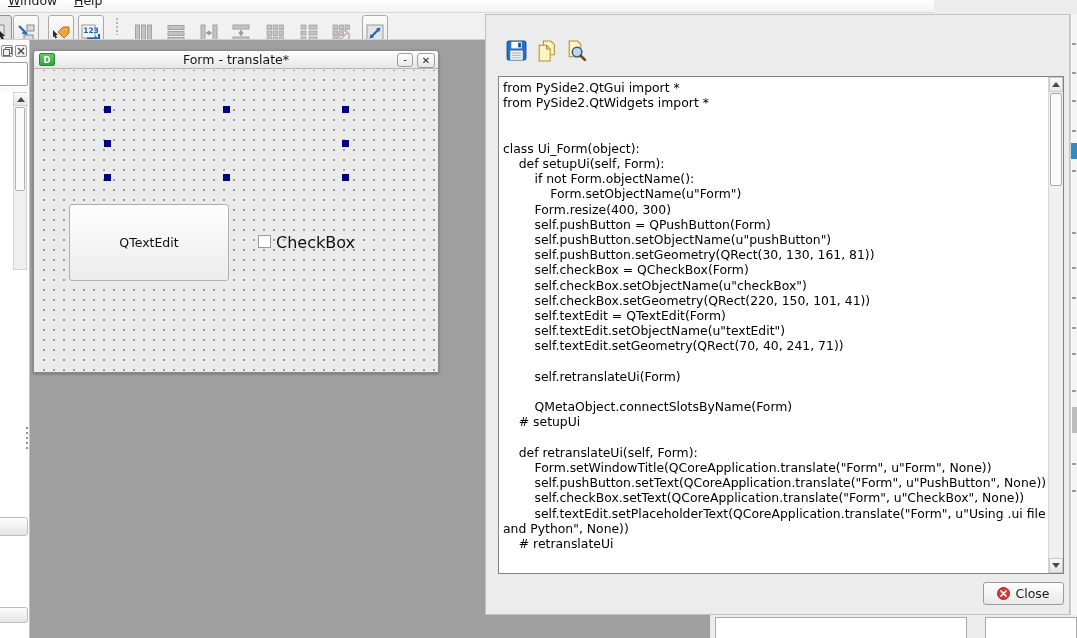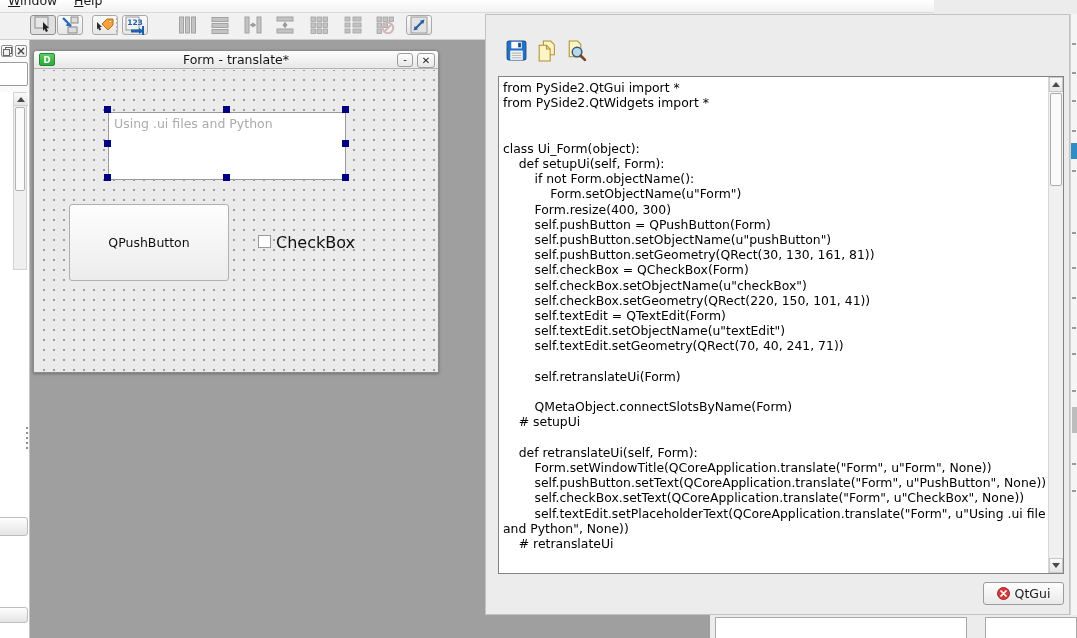--- a/index.html
+++ b/index.html
@@ -14,21 +14,21 @@
 
   
   .menubar { left:0; top:0; width:934px; height:13px;
     background:linear-gradient(#ffffff,#f2f2f2); border-bottom:1px solid #dadada; overflow:hidden; }
   .menu-item { position:absolute; top:-7px; font-size:12.5px; color:#1a1a1a; white-space:nowrap; }
   .menu-item .mn { text-decoration:underline; }
 
   
   .main-toolbar { left:0; top:13px; width:485px; height:27px; background:#f1f1f1;
     border-bottom:1px solid #cfcfcf; overflow:hidden; }
-  .tbtn { position:absolute; top:2px; width:26px; height:20px; display:flex; align-items:center; justify-content:center; border-radius:3px;margin-left:44px; }
+  .tbtn { position:absolute; top:2px; width:26px; height:36px; display:flex; align-items:center; justify-content:center; border-radius:3px; }
   .tbtn.framed { border:1px solid #aaa; background:linear-gradient(#fbfbfb,#e6e6e6); }
   .tbtn.pressed { border:1px solid #8f8f8f; background:#e0e0e0; }
   .tsep { position:absolute; top:5px; width:2px; height:17px;
     background-image:repeating-linear-gradient(#b5b5b5 0 2px, transparent 2px 4px); }
 
   
   .mdi { left:30px; top:40px; width:680px; height:598px; background:var(--mdi-background,#9f9f9f); }
 
   .left-panel { left:0; top:40px; width:30px; height:598px; background:#fafafa; border-right:1px solid #c3c3c3; }
   .dockbtn { position:absolute; width:12px; height:12px; border:1px solid #8f8f8f; border-radius:2px;
@@ -258,32 +258,29 @@
   </div>
 
   <div class="abs form-window">
     <div class="fw-titlebar">
       <div class="fw-icon">D</div>
       <div class="fw-title">Form - translate*</div>
       <div class="fw-btn" style="left:363px; width:16px; line-height:11px">-</div>
       <div class="fw-btn" style="left:383px; width:18px; height:15px; font-weight:bold; line-height:14px">✕</div>
     </div>
     <div class="fw-content">
-      <div class="d-textedit">
-        <div class="d-placeholder">Using .ui files and Python</div>
-      </div>
       <div class="handle" style="left:69px; top:36px"></div>
       <div class="handle" style="left:188px; top:36px"></div>
       <div class="handle" style="left:307px; top:36px"></div>
       <div class="handle" style="left:69px; top:70px"></div>
       <div class="handle" style="left:307px; top:70px"></div>
       <div class="handle" style="left:69px; top:104px"></div>
       <div class="handle" style="left:188px; top:104px"></div>
       <div class="handle" style="left:307px; top:104px"></div>
-      <div class="d-push">QPushButton</div>
+      <div class="d-push">QTextEdit</div>
       <div class="d-checkbox-box"></div>
       <div class="d-checkbox-label">CheckBox</div>
     </div>
   </div>
 
   <div class="abs dialog">
     <div class="dbtn" style="left:18px">
       <svg width="23" height="23" viewBox="0 0 22 22">
         <rect x="2" y="2" width="18" height="18" rx="2" fill="#2272c8" stroke="#164e8c"></rect>
         <rect x="6" y="2.6" width="10" height="6.4" fill="#fff"></rect>
@@ -346,21 +343,21 @@
         <div class="sbtn" style="bottom:0">
             <span class="arr-dn"></span>
           </div>
       </div>
     </div>
     <div class="close-btn">
       <svg width="13" height="13" viewBox="0 0 13 13">
         <circle cx="6.5" cy="6.5" r="6" fill="#d23b3b" stroke="#a82525"></circle>
         <path d="M4 4 L9 9 M9 4 L4 9" stroke="#fff" stroke-width="1.7" stroke-linecap="round"></path>
       </svg>
-      <span>QtGui</span>
+      <span>Close</span>
     </div>
   </div>
 
   <div class="abs sliver">
     <div class="tick" style="top:29px"></div>
     <div class="tick" style="top:58px"></div>
     <div class="tick" style="top:86px"></div>
     <div class="tick" style="top:116px"></div>
     <div class="sel-row" style="top:129px"></div>
     <div class="tick" style="top:156px"></div>

